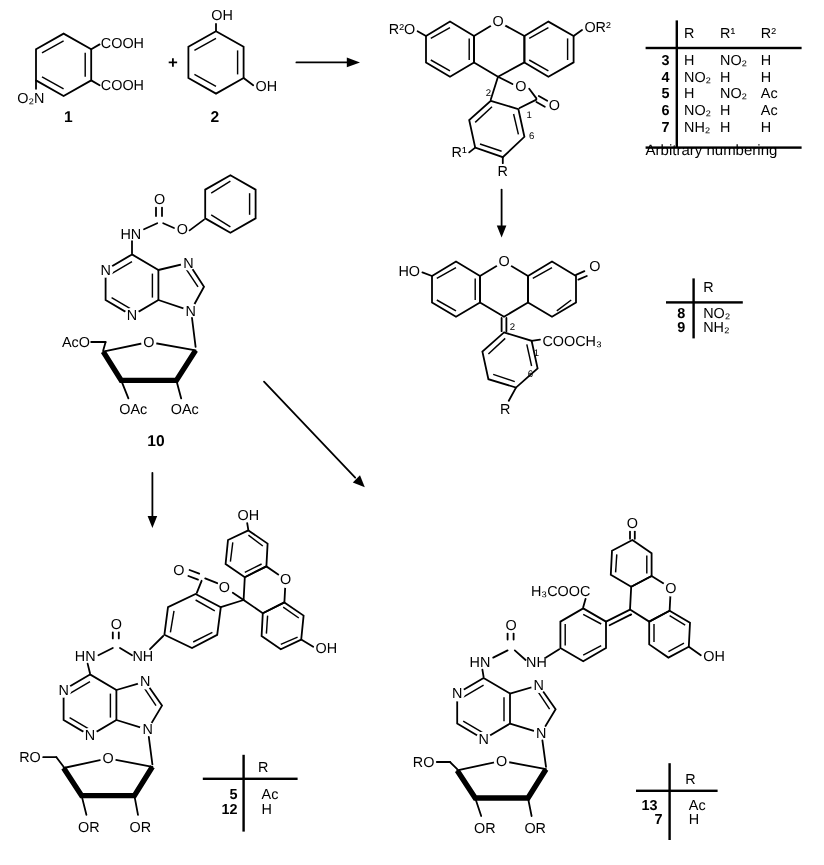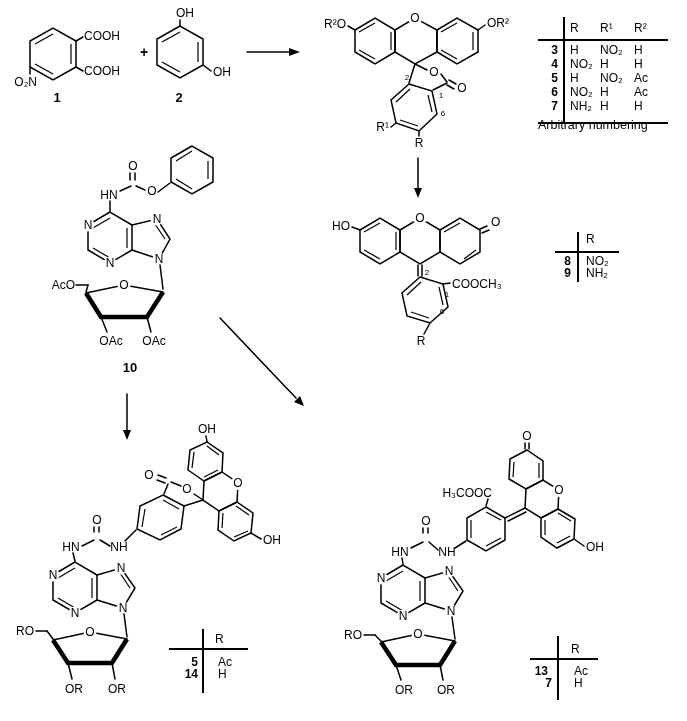--- a/index.html
+++ b/index.html
@@ -383,21 +383,21 @@
   <div class="cell idc" style="left:0;top:36px;width:18px;">9</div>
   <div class="cell" style="left:33px;top:36px;">NH₂</div>
 </div>
 
 <div class="tbl" style="left:166px;top:629px;width:84px;height:66px;">
   <div class="vline" style="left:36px;top:0;height:64px;"></div>
   <div class="hline" style="left:3px;top:19px;width:79px;"></div>
   <div class="cell" style="left:49px;top:3px;">R</div>
   <div class="cell idc" style="left:8px;top:26px;width:24px;">5</div>
   <div class="cell" style="left:52px;top:26px;">Ac</div>
-  <div class="cell idc" style="left:8px;top:38px;width:24px;">14</div>
+  <div class="cell idc" style="left:8px;top:38px;width:24px;">12</div>
   <div class="cell" style="left:52px;top:38px;">H</div>
 </div>
 
 <div class="tbl" style="left:524px;top:636px;width:80px;height:66px;">
   <div class="vline" style="left:33px;top:0;height:64px;"></div>
   <div class="hline" style="left:6px;top:22px;width:68px;"></div>
   <div class="cell" style="left:47px;top:6px;">R</div>
   <div class="cell idc" style="left:4px;top:28px;width:20px;">13</div>
   <div class="cell" style="left:50px;top:28px;">Ac</div>
   <div class="cell idc" style="left:8px;top:40px;width:20px;">7</div>

